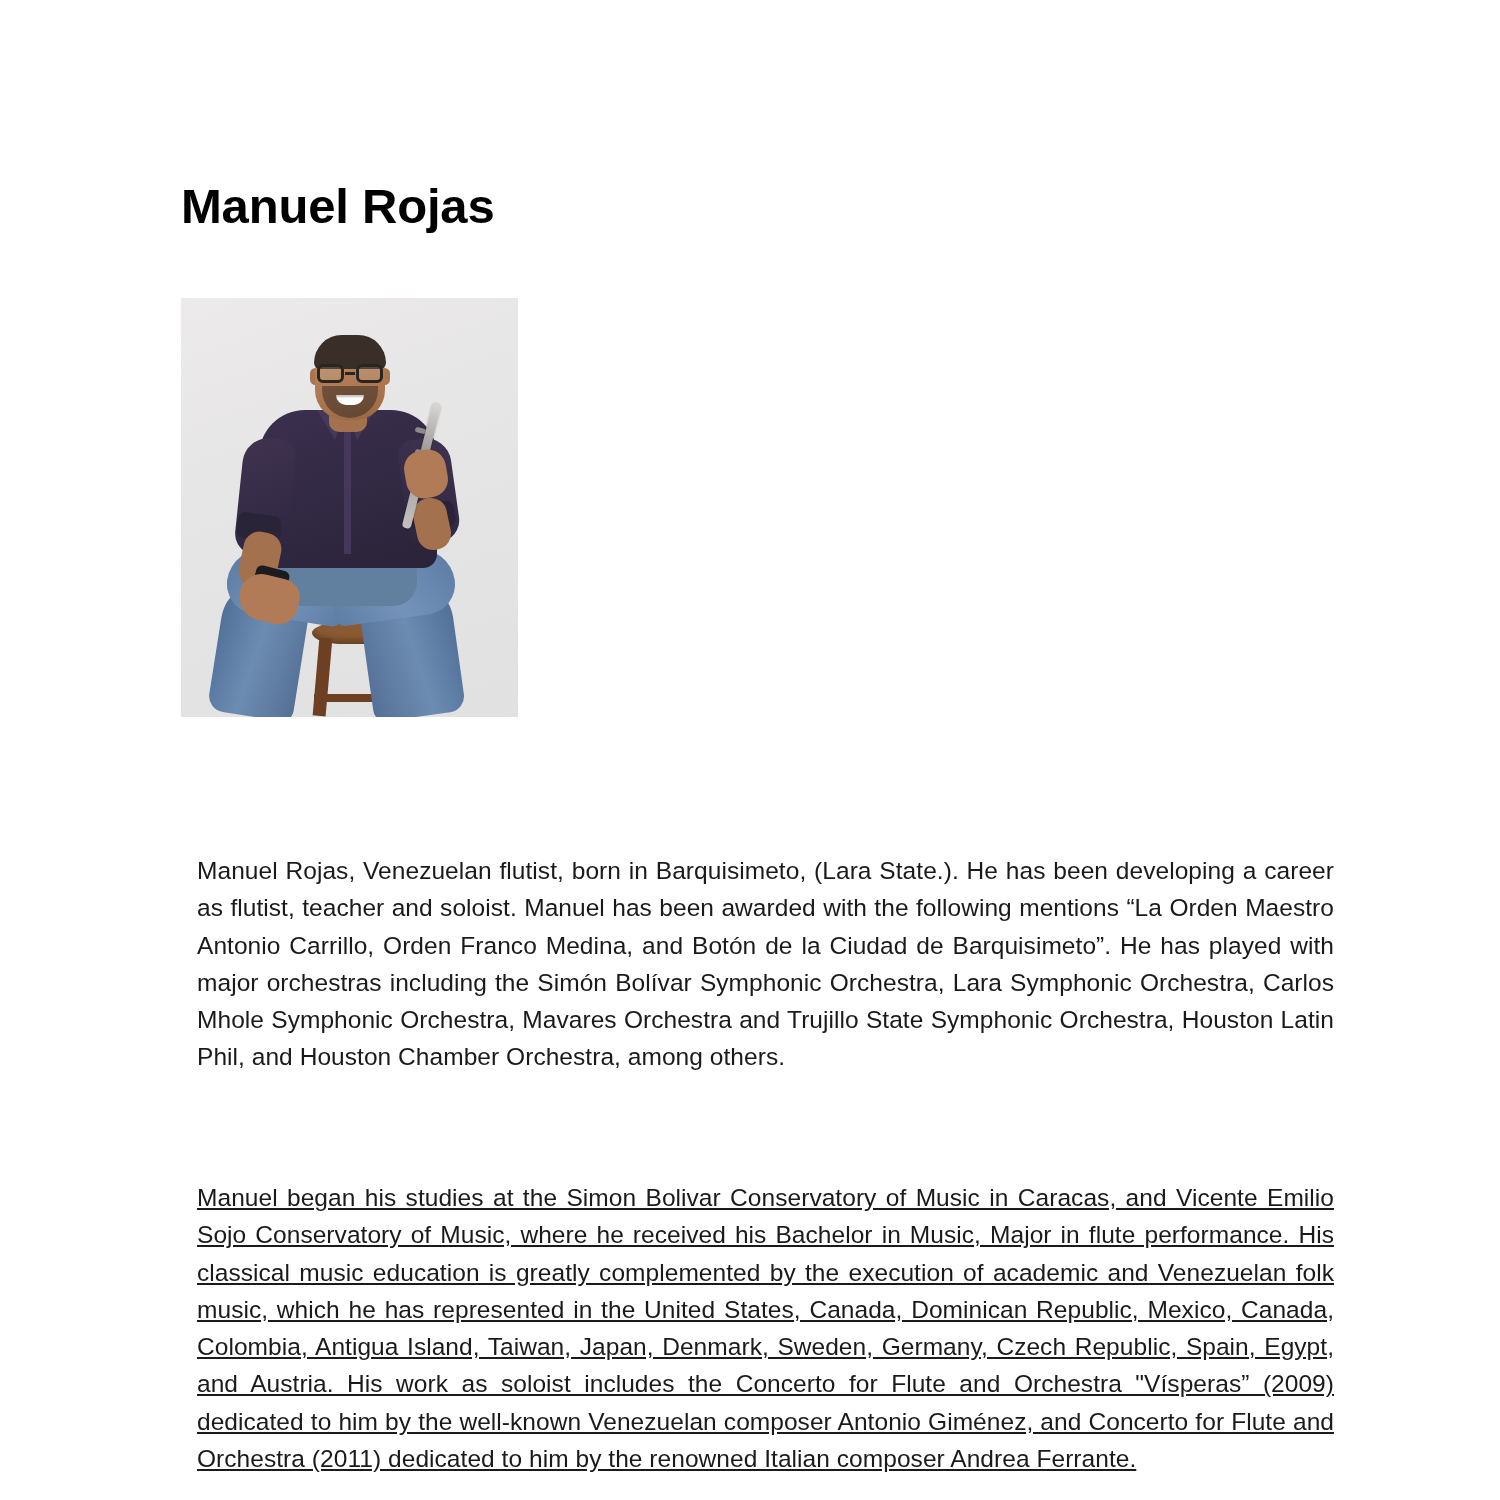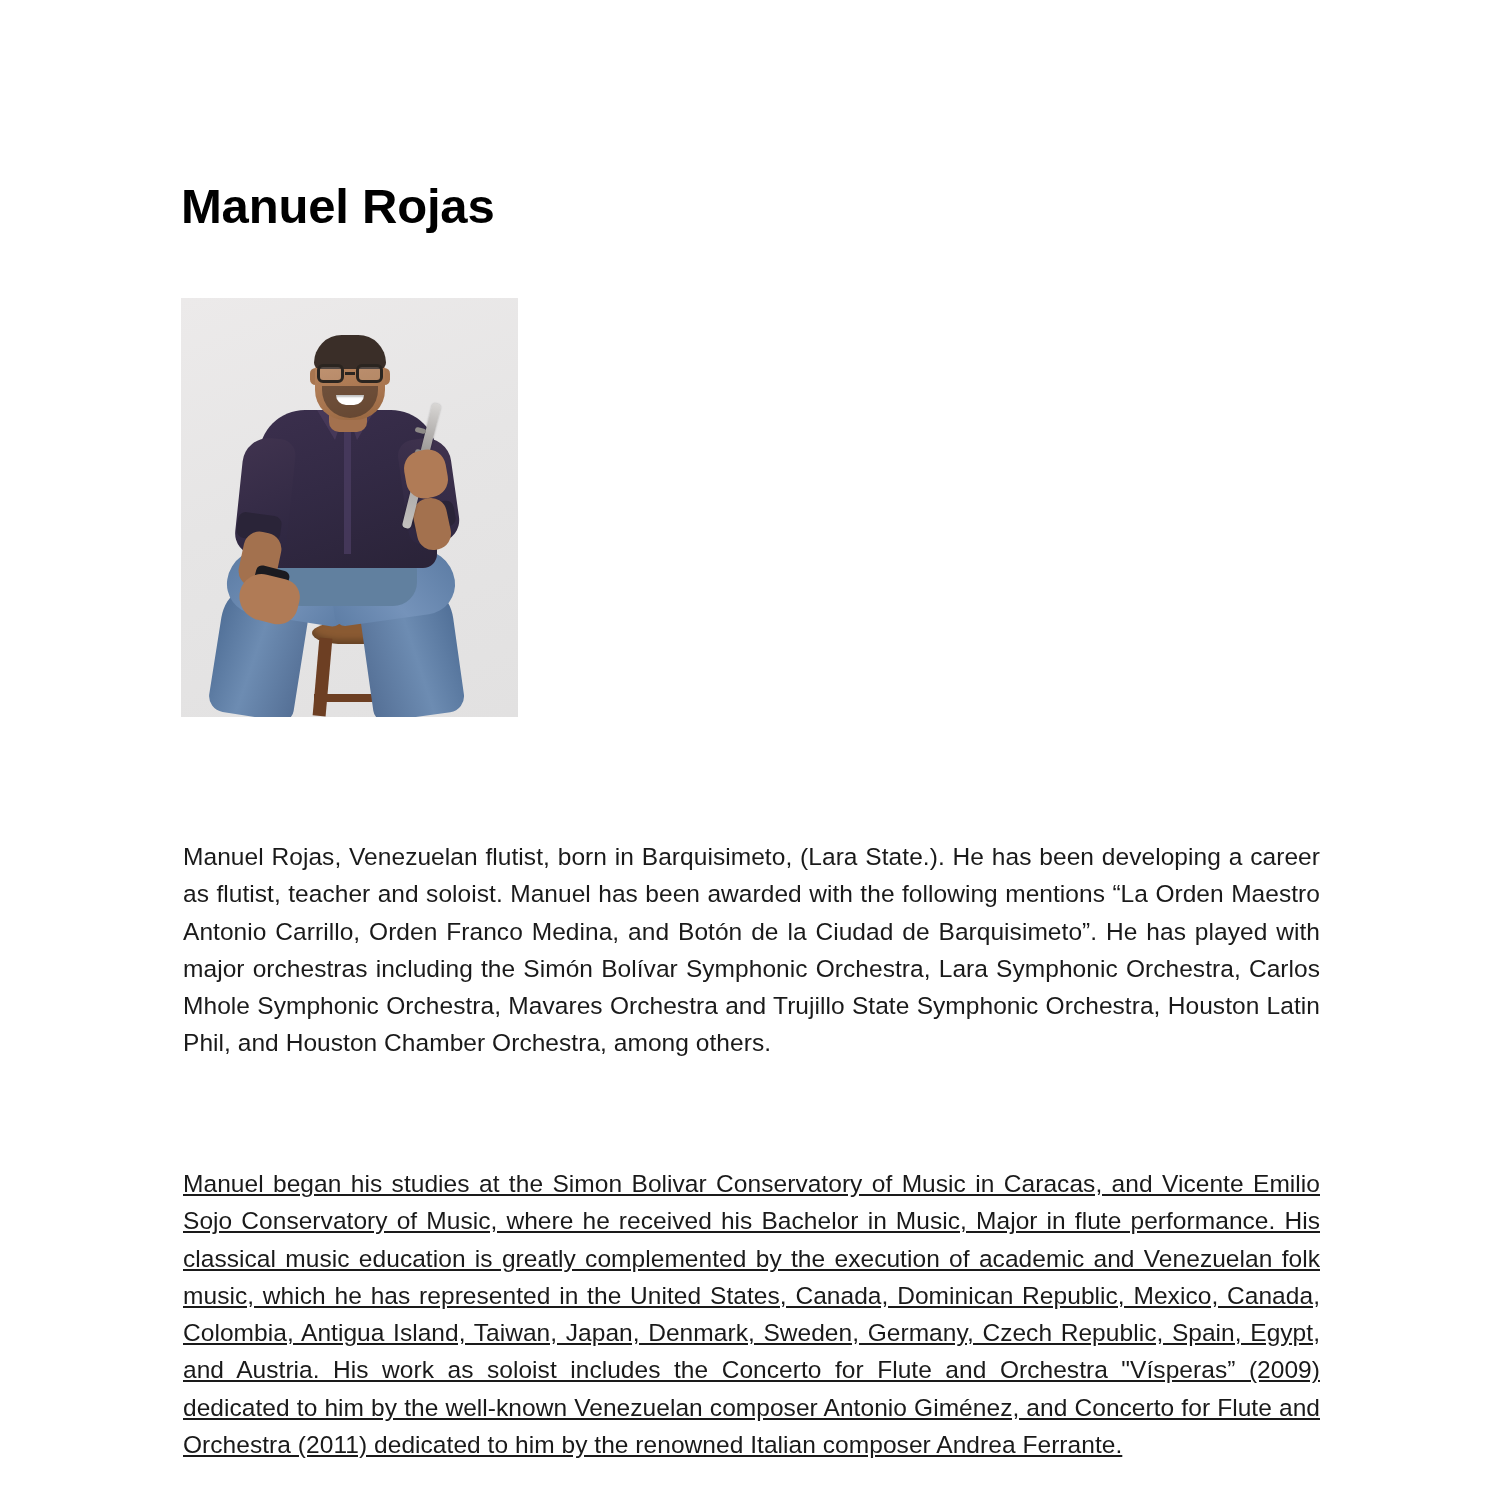--- a/index.html
+++ b/index.html
@@ -344,21 +344,21 @@
 
   
   .body-text {
     position: absolute;
     left: 181px;
     width: 1137px;
     font-size: 24.5px;
     line-height: 37.3px;
     text-align: justify;
     color: #1a1a1a;
-    margin: 2px;
+    margin: 16px;
     letter-spacing: 0.05px;
   }
   #para-1 { top: 836px; }
   #para-2 { top: 1163px; text-decoration: underline; }
 </style>
 </head>
 <body>
 
 <div class="page">
 

